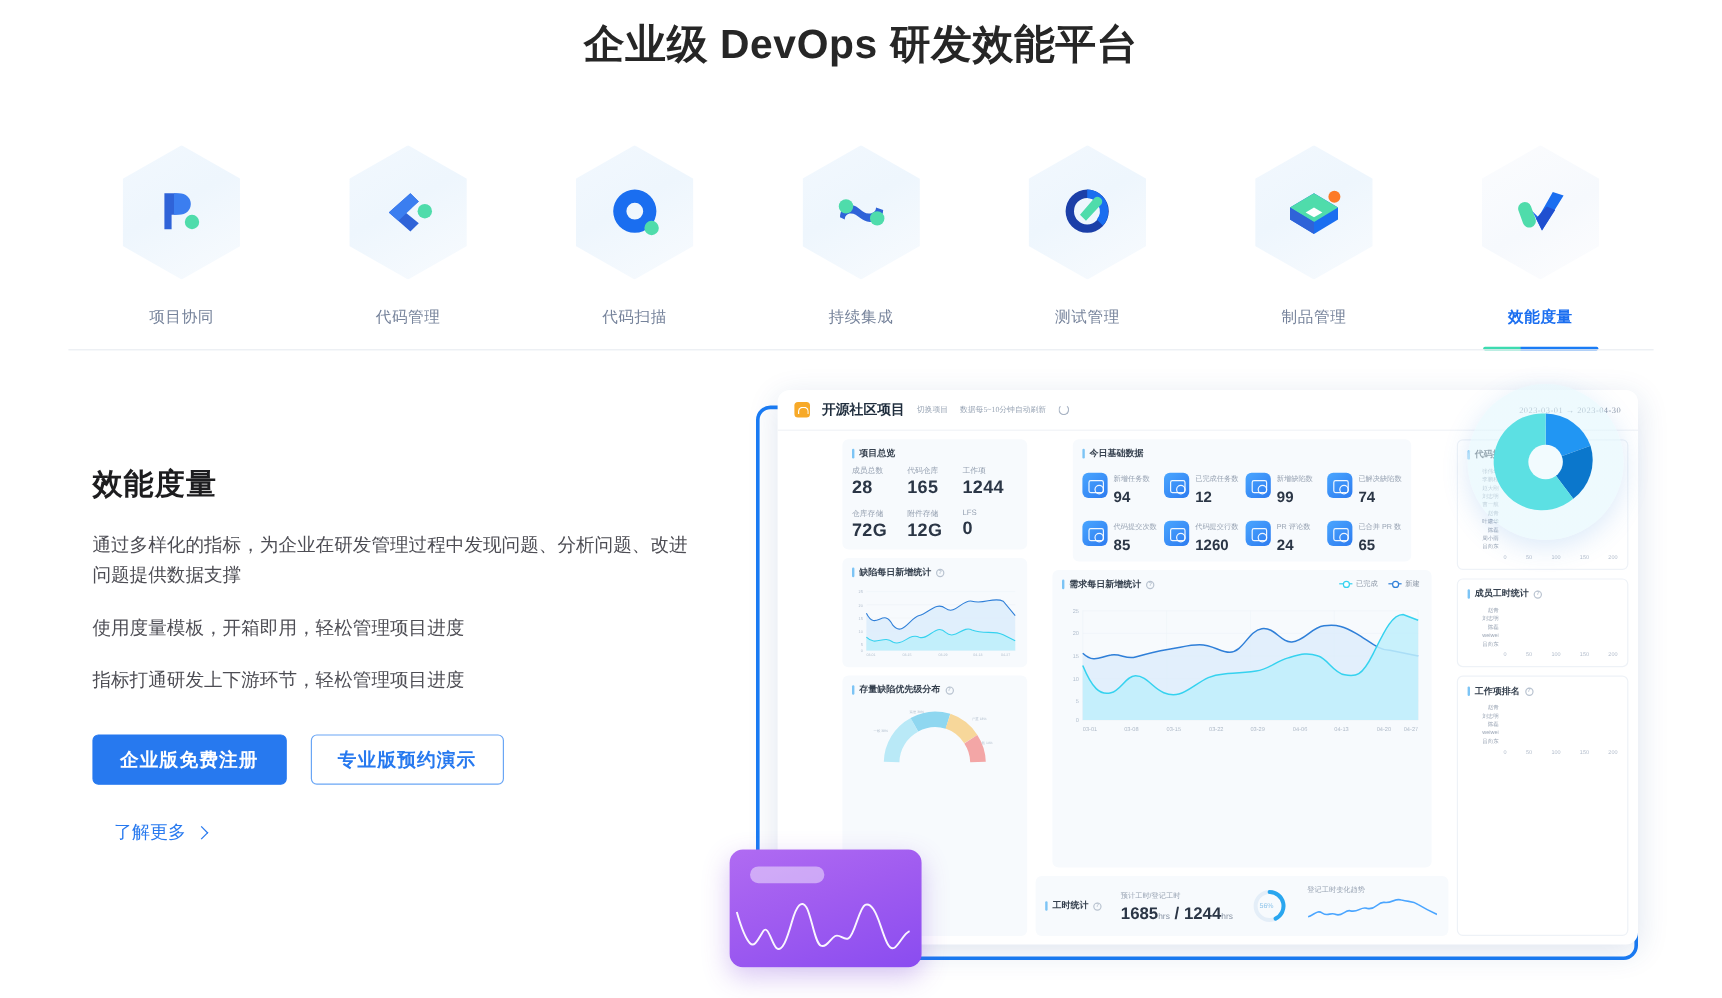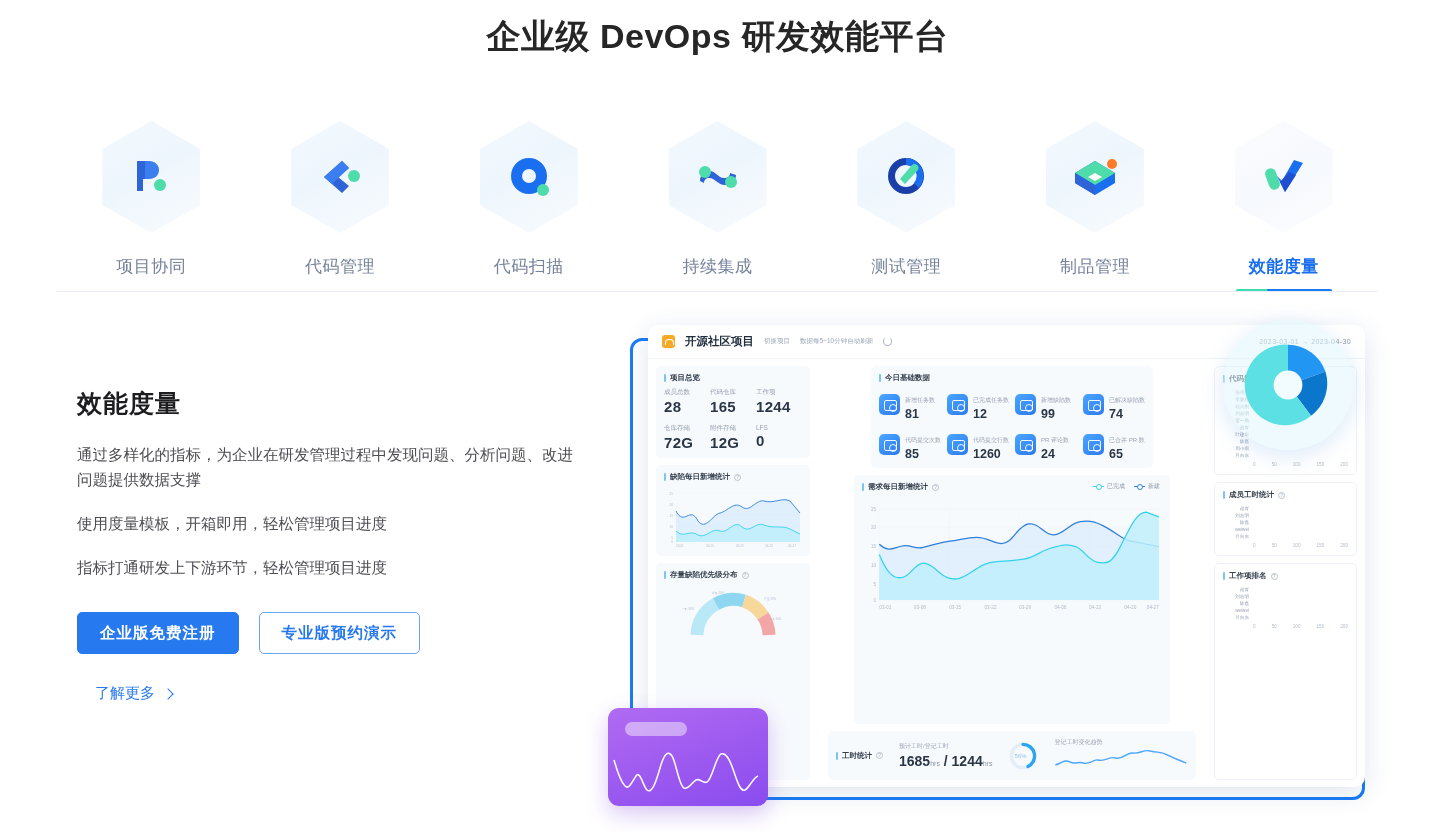--- a/index.html
+++ b/index.html
@@ -21,21 +21,21 @@
         align-items:center; cursor:pointer; }
   .hex-wrap{ position:relative; width:98px; height:112px; margin-top:1px;
              display:flex; align-items:center; justify-content:center; }
   .hex{
     position:absolute; inset:0;
     background:linear-gradient(150deg,#f2f8fe 0%,#eef6fd 45%,#f8fbfe 100%);
     clip-path:polygon(50% 0%,100% 25%,100% 75%,50% 100%,0% 75%,0% 25%);
   }
   .tab.active .hex{ background:linear-gradient(150deg,#fbfcfe 0%,#f6f9fd 55%,#fdfdfe 100%); }
   .hex-ico{ position:relative; width:56px; height:56px; }
-  .tab-label{ margin-top:22px; font-size:17px; color:#76839b; letter-spacing:.5px; }
+  .tab-label{ margin-top:22px; font-size:13px; color:#76839b; letter-spacing:.5px; }
   .tab.active .tab-label{ color:#1a6ef0; font-weight:bold; }
   .tab-underline{ position:absolute; bottom:0; left:50%; transform:translateX(-50%);
                   width:96px; height:3px; border-radius:2px;
                   background:linear-gradient(90deg,#3ddbb0 0%,#3ddbb0 32%,#1a7cf5 33%,#1a7cf5 100%); }
   .tabrule{ position:absolute; top:291px; left:57px; width:1321px; height:1px; background:#e9edf2; }
 
   
   .copy{ position:absolute; left:77px; top:387px; width:500px; }
   .copy h2{ font-size:25px; font-weight:bold; color:#1d1d1f; letter-spacing:1px; }
   .copy p{ margin-top:19px; font-size:15.5px; line-height:1.62; color:#4d4d54; }
@@ -52,32 +52,32 @@
 
   
   .dash{ position:absolute; left:630px; top:338px; width:735px; height:462px; }
   .dash-frame{ position:absolute; left:0; top:0; width:735px; height:462px;
                border:3px solid #1a7cf5; border-radius:12px; }
   .dash-card{ position:absolute; left:18px; top:-13px; width:717px; height:462px;
               background:#fff; border-radius:10px; overflow:hidden;
               box-shadow:0 6px 26px rgba(30,70,140,.14); }
 
   .d-head{ height:34px; display:flex; align-items:center; padding:0 14px; gap:10px;
-           border-bottom:1px solid #f0f3f7; }
+           border-bottom:1px solid #f0f3f7;font-family:Liberation Serif, serif; }
   .proj-ico{ width:13px; height:13px; border-radius:3px; background:#f7a928;
              position:relative; flex:none; }
   .proj-ico:after{ content:""; position:absolute; left:3px; top:4px; width:7px; height:5px;
                    border:1.4px solid #fff; border-bottom:none; border-radius:4px 4px 0 0; }
   .proj-name{ font-size:11.5px; font-weight:bold; color:#1f2d3d; }
   .d-head .mini{ font-size:6.5px; color:#9aa6b6; }
   .refresh-ico{ width:9px; height:9px; border:1.2px solid #a9b4c4; border-radius:50%;
                 border-top-color:transparent; }
   .d-dates{ margin-left:auto; font-size:7px; color:#8c97a8; letter-spacing:.4px; }
 
-  .d-body{ display:flex; padding:7px 8px; gap:18px; height:428px; }
+  .d-body{ display:flex; padding:7px 8px; gap:7px; height:428px;margin-left:46px; }
   .col-l{ width:154px; display:flex; flex-direction:column; gap:7px; }
   .col-m{ flex:1; display:flex; flex-direction:column; gap:7px;align-items:center; }
   .col-r{ width:143px; display:flex; flex-direction:column; gap:7px; }
 
   .panel{ background:#f7fafd; border-radius:5px; padding:7px 8px; position:relative; }
   .panel.white{ background:#fff; border:1px solid #eef2f7; }
   .p-title{ display:flex; align-items:center; gap:4px; font-size:7.5px; font-weight:bold;
             color:#36414f; margin-bottom:5px; }
   .p-title:before{ content:""; width:2px; height:8px; background:#7cc4f5; border-radius:1px;
                    display:inline-block; }
@@ -360,21 +360,21 @@
           </div>
         </div>
 
         <div class="col-m">
 
           <div class="panel">
             <div class="p-title">今日基础数据</div>
             <div class="td-grid">
               <div class="td-item">
                   <span class="td-ico"></span>
-                  <span><span class="td-k">新增任务数</span><div class="td-v">81</div></span>
+                  <span><span class="td-k">新增任务数</span><div class="td-v">94</div></span>
                 </div>
               <div class="td-item">
                   <span class="td-ico"></span>
                   <span><span class="td-k">已完成任务数</span><div class="td-v">12</div></span>
                 </div>
               <div class="td-item">
                   <span class="td-ico"></span>
                   <span><span class="td-k">新增缺陷数</span><div class="td-v">99</div></span>
                 </div>
               <div class="td-item">

